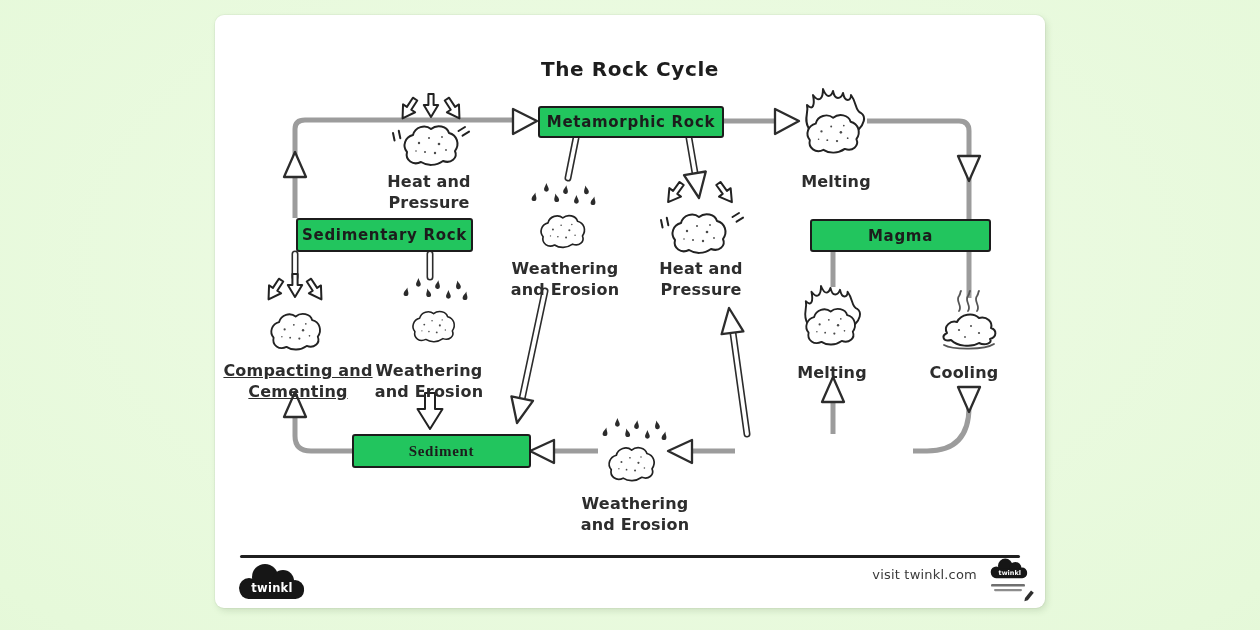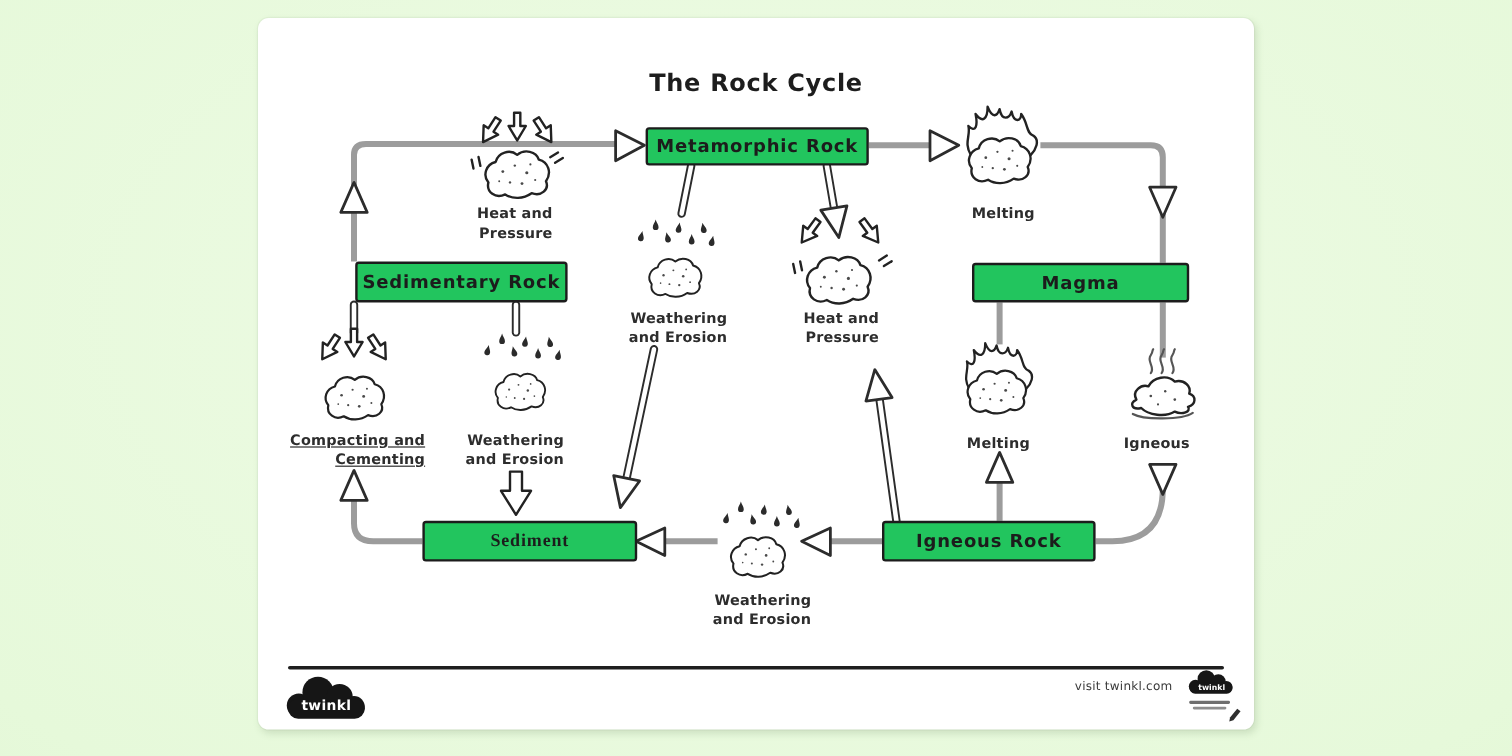--- a/index.html
+++ b/index.html
@@ -19,22 +19,22 @@
     font-size:20px;font-weight:bold;color:#1d1d1d;letter-spacing:0.6px;
   }
   .box{
     position:absolute;box-sizing:border-box;background:#22c55e;
     border:2.3px solid #1c1c1c;border-radius:3px;
     display:flex;align-items:center;justify-content:center;
     font-size:15px;font-weight:bold;color:#1c1c1c;letter-spacing:0.7px;
     z-index:3;
   }
   .plabel{
-    position:absolute;transform:translateX(-50%);text-align:right;
-    font-size:12px;font-weight:bold;color:#2d2d2d;line-height:1.32;
+    position:absolute;transform:translateX(-50%);text-align:center;
+    font-size:16px;font-weight:bold;color:#2d2d2d;line-height:1.32;
     letter-spacing:0.2px;white-space:pre-line;z-index:3;
   }
   .b-metamorphic{left:323px;top:91px;width:186px;height:32px;}
   .b-sedimentary{left:57px;top:203px;width:177px;height:34px;margin-left:24px;}
   .b-magma{left:595px;top:204px;width:181px;height:33px;}
   .b-sediment{left:137px;top:419px;width:179px;height:34px;font-family:Liberation Serif, serif;}
   .b-igneous{left:520px;top:419px;width:178px;height:34px;}
 
   .l-hp-top{left:214px;top:156px;}
   .l-melt-top{left:621px;top:156px;}
@@ -53,21 +53,21 @@
   .ah{fill:#ffffff;stroke:#2c2c2c;stroke-width:2.3;stroke-linejoin:round;}
   .ic{fill:#ffffff;stroke:#222222;stroke-width:2;stroke-linejoin:round;stroke-linecap:round;}
   .tick{stroke:#222;stroke-width:2;stroke-linecap:round;}
   .drop{fill:#2b2b2b;}
   .dot{fill:#4a4a4a;}
   .steam{stroke:#555;stroke-width:1.8;fill:none;stroke-linecap:round;}
 
   .hr{position:absolute;left:25px;top:540px;width:780px;height:3px;background:#1f1f1f;border-radius:2px;}
   .visit{
     position:absolute;left:580px;top:552px;width:182px;text-align:right;
-    font-size:10px;color:#3a3a3a;letter-spacing:0.2px;z-index:3;
+    font-size:13px;color:#3a3a3a;letter-spacing:0.2px;z-index:3;
   }
   .logosvg{position:absolute;z-index:3;}
 </style>
 </head>
 <body>
 
 <div class="stage">
   <div class="page">
 
     <div class="title">The Rock Cycle</div>
@@ -260,35 +260,34 @@
         <g>
             <use href="#rock" transform="translate(392,430) scale(0.85)"></use>
           </g>
       </g>
     </svg>
 
     <div class="box b-metamorphic">Metamorphic Rock</div>
     <div class="box b-sedimentary">Sedimentary Rock</div>
     <div class="box b-magma">Magma</div>
     <div class="box b-sediment">Sediment</div>
-    <div class="box b-igneous">Igneous Rock</div>
 
     <div class="plabel l-hp-top">Heat and
 Pressure</div>
     <div class="plabel l-melt-top">Melting</div>
     <div class="plabel l-weather-mid">Weathering
 and Erosion</div>
     <div class="plabel l-hp-right">Heat and
 Pressure</div>
     <div class="plabel l-compacting">Compacting and
 Cementing</div>
     <div class="plabel l-weather-left">Weathering
 and Erosion</div>
     <div class="plabel l-melt-bottom">Melting</div>
-    <div class="plabel l-cooling">Igneous</div>
+    <div class="plabel l-cooling">Cooling</div>
     <div class="plabel l-weather-bottom">Weathering
 and Erosion</div>
 
     <div class="hr"></div>
 
     <svg class="logosvg" style="left:18px;top:545px;" width="80" height="44" viewBox="0 0 80 44">
       <g fill="#161616" transform="translate(3,3)">
           <use href="#cloudshape"></use>
         </g>
       <text x="39" y="32" text-anchor="middle" font-size="11.5" font-weight="bold" fill="#ffffff" font-family="DejaVu Sans, sans-serif" letter-spacing="0.3">twinkl</text>

